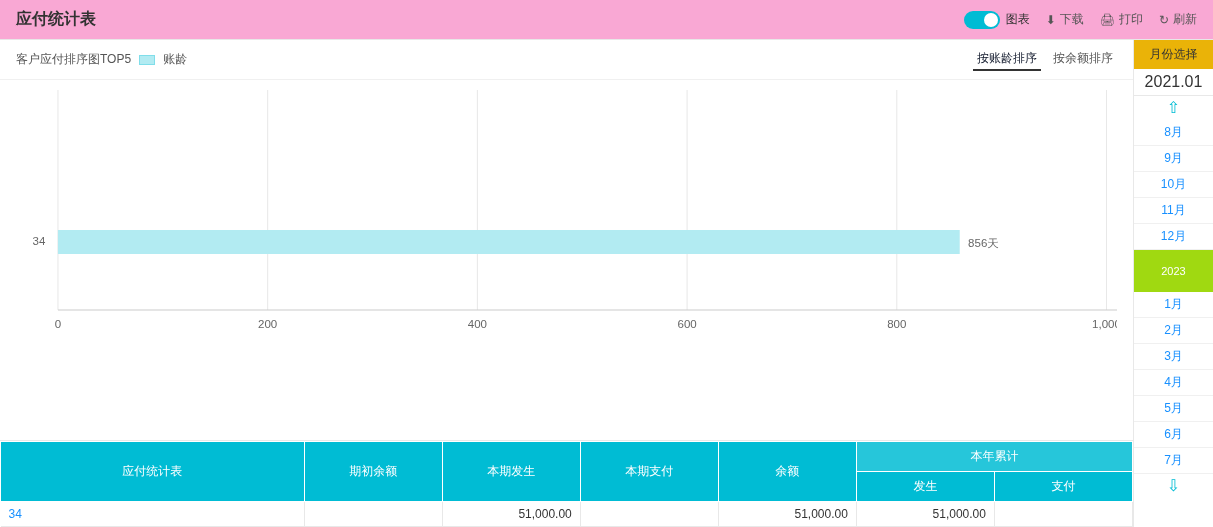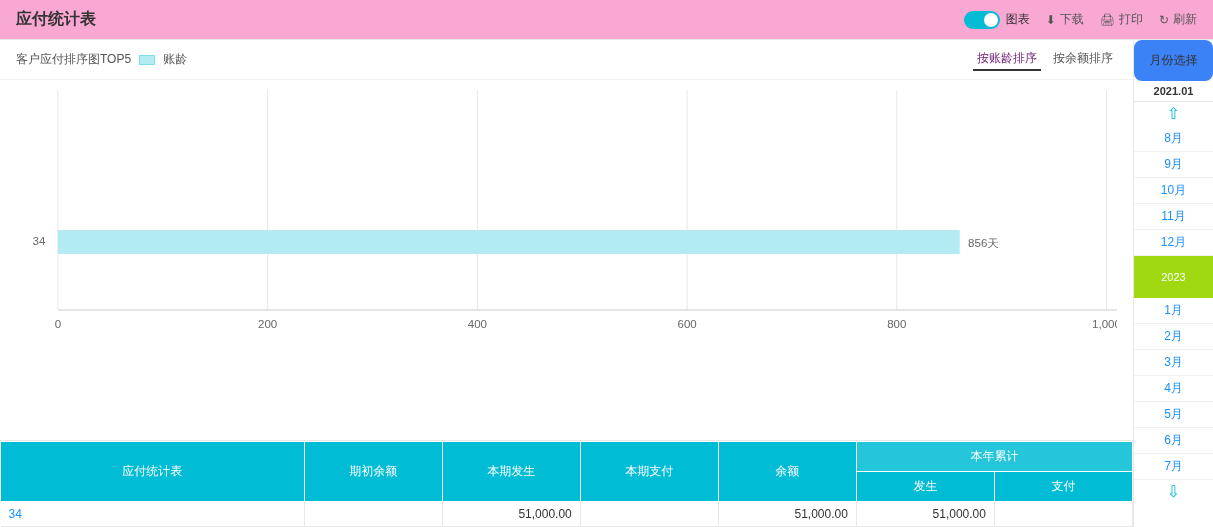--- a/index.html
+++ b/index.html
@@ -21,41 +21,41 @@
     
     
     .chart-section { flex: 1; display: flex; flex-direction: column; background: #fff; overflow: hidden; }
     
     
     .chart-header { display: flex; align-items: center; justify-content: space-between; padding: 8px 16px; border-bottom: 1px solid #f0f0f0; }
     .chart-legend { display: flex; align-items: center; gap: 8px; font-size: 12px; color: #555; }
     .legend-box { width: 16px; height: 10px; background: #b2ebf2; border: 1px solid #80deea; }
     .chart-sort-btns { display: flex; gap: 8px; }
     .sort-btn { font-size: 12px; color: #555; cursor: pointer; padding: 2px 4px; border-bottom: 2px solid transparent; }
-    .sort-btn.active { color: #701a75; border-bottom: 2px solid #333; }
+    .sort-btn.active { color: #0f172a; border-bottom: 2px solid #333; }
     
     
     .chart-body { flex: 1; padding: 10px 16px; position: relative; }
     .chart-area { width: 100%; height: 280px; position: relative; }
     
     
     .table-section { background: #fff; border-top: 1px solid #e8e8e8; }
     .table-wrapper { overflow-x: auto; }
     table { width: 100%; border-collapse: collapse; font-size: 12px; }
     .th-group-row th { background: #00bcd4; color: #fff; text-align: center; padding: 6px 8px; border: 1px solid #fff; font-weight: normal; }
     .th-sub-row th { background: #00bcd4; color: #fff; text-align: center; padding: 6px 8px; border: 1px solid #fff; font-weight: normal; }
     .th-niyear { background: #26c6da !important; }
     tbody tr td { padding: 5px 8px; border-bottom: 1px solid #e8e8e8; border-right: 1px solid #e8e8e8; text-align: right; color: #333; }
     tbody tr td:first-child { text-align: left; }
     tbody tr td a { color: #1890ff; text-decoration: none; }
     
     
     .right-sidebar { width: 80px; background: #fff; border-left: 1px solid #e8e8e8; display: flex; flex-direction: column; }
-    .sidebar-header { background: #3b82f6; padding: 12px 8px; font-size: 12px; color: #333; text-align: center; border-radius: 8px; }
-    .sidebar-year-input { width: 100%; padding: 4px 6px; font-size: 11px; border: none; border-bottom: 1px solid #e8e8e8; text-align: center; background: #fff; color: #333; font-weight: bold; }
+    .sidebar-header { background: #eab308; padding: 6px 8px; font-size: 12px; color: #333; text-align: center; }
+    .sidebar-year-input { width: 100%; padding: 4px 6px; font-size: 16px; border: none; border-bottom: 1px solid #e8e8e8; text-align: center; background: #fff; color: #333; }
     .scroll-up, .scroll-down { display: flex; align-items: center; justify-content: center; padding: 4px; cursor: pointer; }
     .month-item { padding: 4px 8px; font-size: 12px; color: #1890ff; cursor: pointer; text-align: center; border-bottom: 1px solid #f0f0f0; }
     .year-marker { background: #a0d911; color: #fff; font-size: 11px; padding: 15px 4px; text-align: center; cursor: pointer; }
     
     .chevron-icon { font-size: 16px; color: #00bcd4; line-height: 1; }
   </style>
 </head>
 <body>
 
 <div class="app-container">

